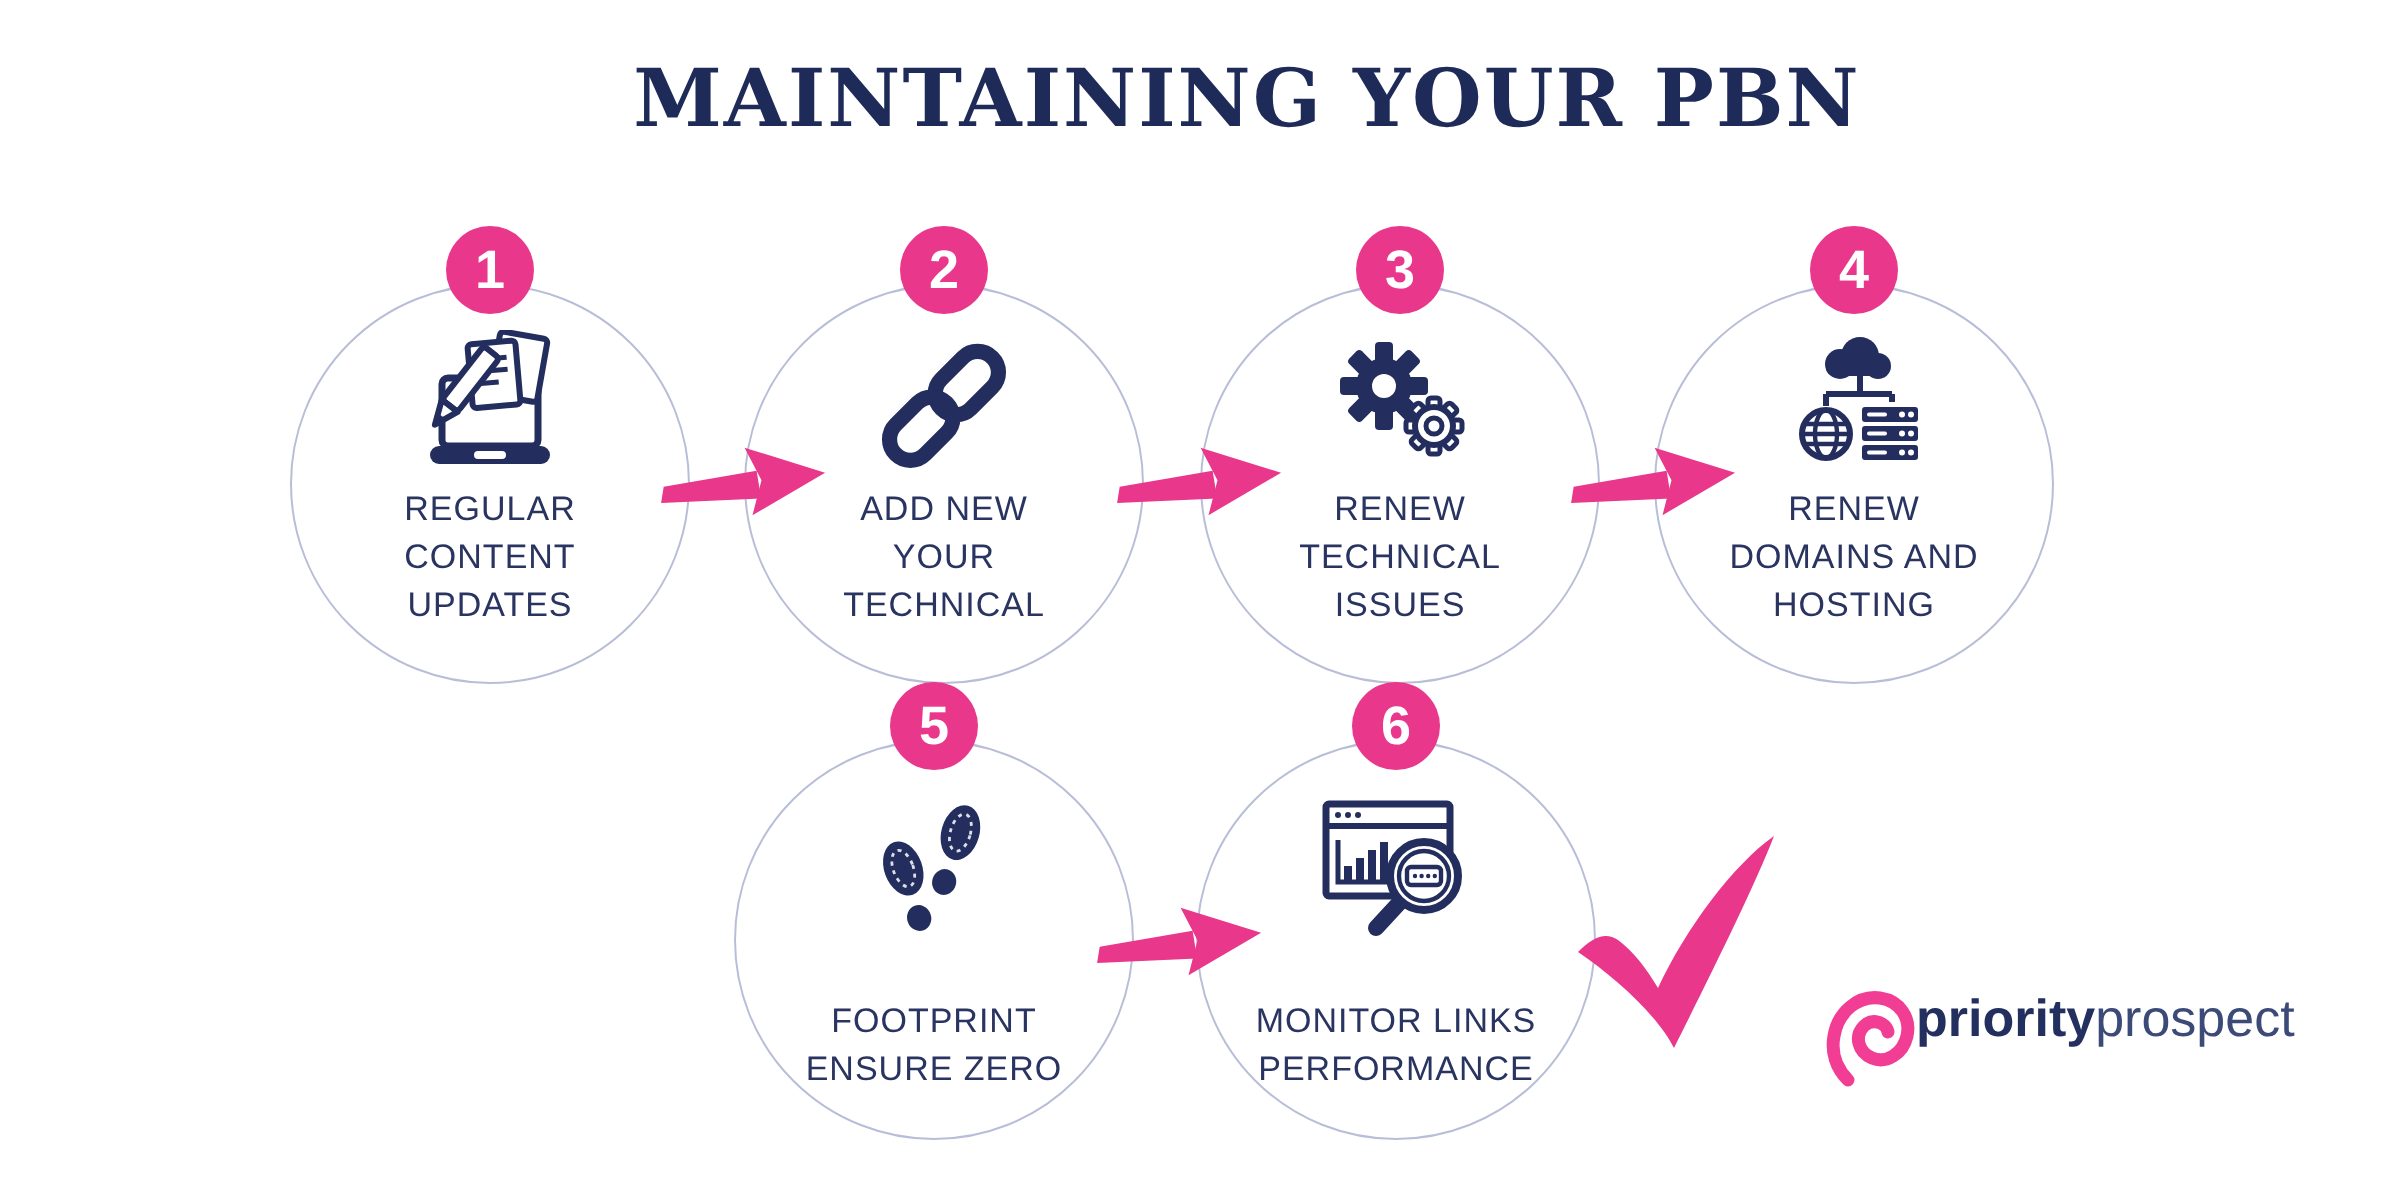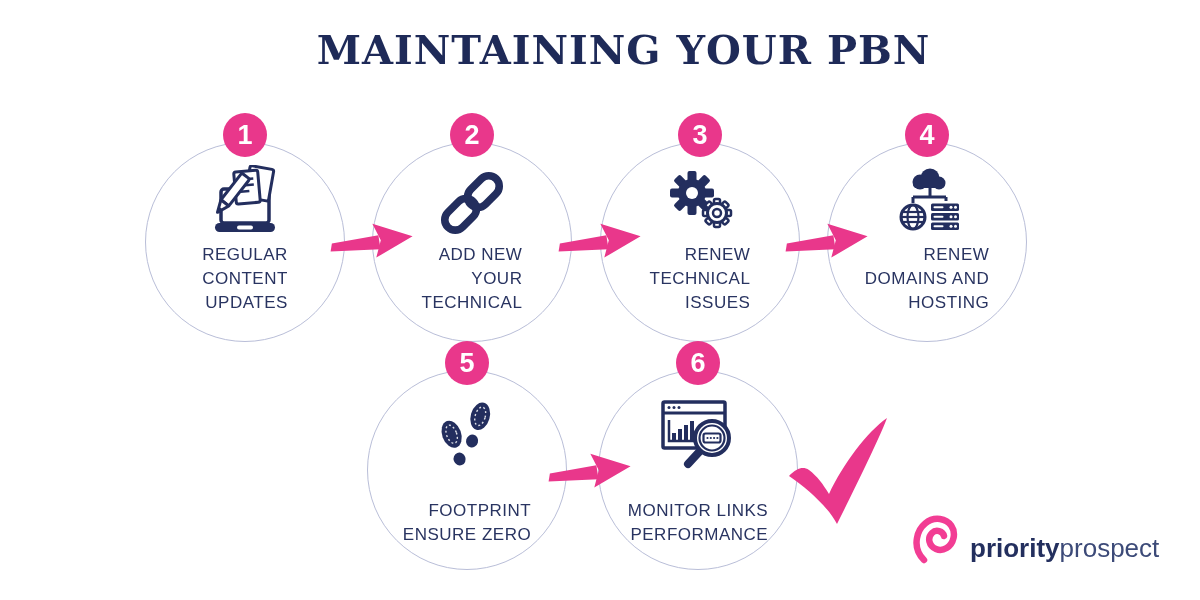--- a/index.html
+++ b/index.html
@@ -21,38 +21,38 @@
     position:absolute; top:-30px; left:50%; margin-left:-22px;
     width:44px; height:44px; border-radius:50%; background:#e9378b;
     color:#ffffff; font-weight:700; font-size:27px;
     display:flex; align-items:center; justify-content:center;
   }
   .icon { margin-top:20px; height:78px; display:flex; align-items:center; justify-content:center; }
   .label {
     margin-top:2px; text-align:center; color:#293461;
     font-size:17px; line-height:24px; letter-spacing:0.5px;
   }
-  .label span { display:block;text-align:right; }
+  .label span { display:block; }
   .two .icon  { margin-top:26px; }
   .two .label { margin-top:24px; }
   #c1 { left:145px; top:142px; }
   #c2 { left:372px; top:142px; }
   #c3 { left:600px; top:142px; }
   #c4 { left:827px; top:142px; }
   #c5 { left:367px; top:370px; }
   #c6 { left:598px; top:370px; }
   .arrow { position:absolute; transform:rotate(-5deg); }
   #a1 { left:327px; top:217px; }
   #a2 { left:555px; top:217px; }
   #a3 { left:782px; top:217px; }
   #a4 { left:545px; top:447px; }
   .check { position:absolute; left:783px; top:410px; }
   .logo {
-    position:absolute; left:912px; top:514px;
-    display:flex; align-items:flex-end; gap:12px;
+    position:absolute; left:912px; top:494px;
+    display:flex; align-items:flex-start; gap:0;
   }
   .logo-text { font-size:26px; letter-spacing:0; white-space:nowrap; }
   .logo-bold  { font-weight:700; color:#232f5e; }
   .logo-light { font-weight:400; color:#3c4a78; }
 </style>
 </head>
 <body>
 
 <div class="canvas">
 

